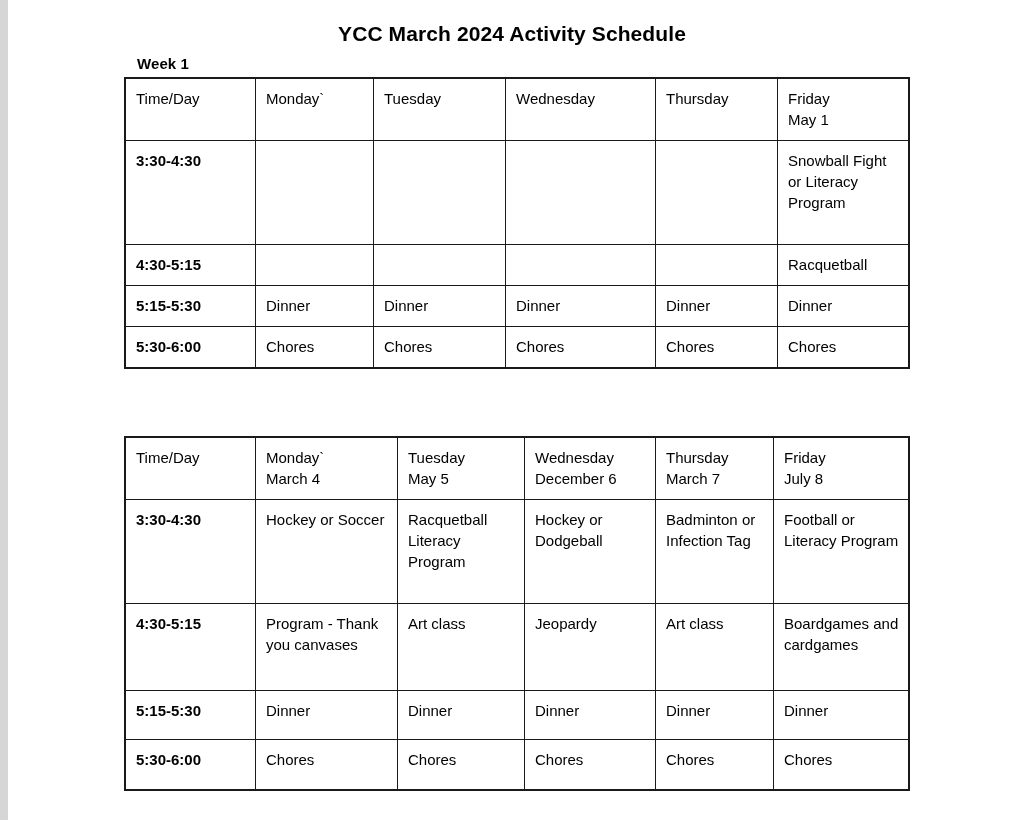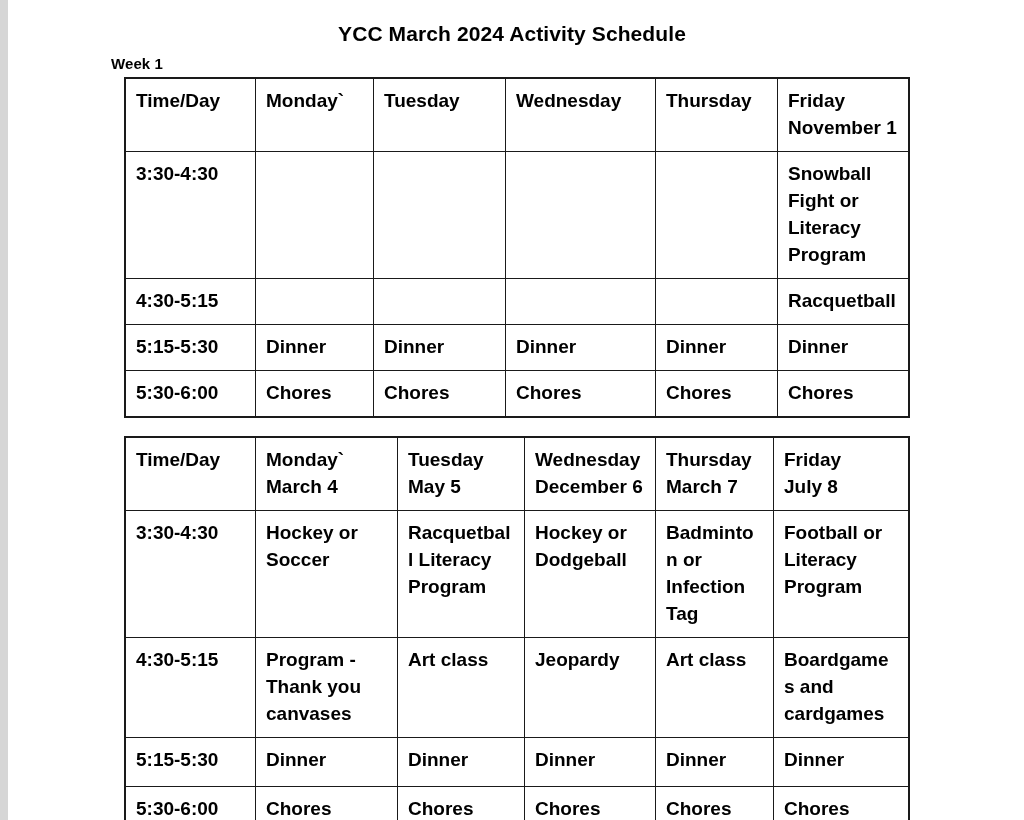--- a/index.html
+++ b/index.html
@@ -46,40 +46,39 @@
     font-weight: bold;
     letter-spacing: 0.1px;
   }
 
   .week-label {
     position: absolute;
     font-size: 15px;
     font-weight: bold;
     letter-spacing: 0.1px;
   }
-  .week-label.w1 { left: 103px; top: 55px; }
+  .week-label.w1 { left: 129px; top: 55px; }
   .week-label.w2 { left: 117px; top: 414px; margin-top: 24px; }
 
   table.sched {
     position: absolute;
     border-collapse: collapse;
     table-layout: fixed;
     background: #ffffff;
   }
   table.sched.t1 { left: 117px; top: 78px; width: 783px; }
   table.sched.t2 { left: 117px; top: 437px; width: 783px; }
 
   table.sched td {
     border: 1.3px solid #1a1a1a;
     vertical-align: top;
     padding: 9px 9px 9px 10px;
-    font-size: 19px;
+    font-size: 15px;
     line-height: 1.42;
     word-wrap: break-word;
-    font-weight: bold;
   }
 
   table.sched {
     outline: 1px solid #1a1a1a;
   }
 
   td.timecell {
     font-weight: bold;
   }
   td.headcell {
@@ -150,21 +149,21 @@
             <span class="cell-line">Tuesday</span>
           </td>
         <td class="headcell">
             <span class="cell-line">Wednesday</span>
           </td>
         <td class="headcell">
             <span class="cell-line">Thursday</span>
           </td>
         <td class="headcell">
             <span class="cell-line">Friday</span>
-            <span class="cell-line">November 1</span>
+            <span class="cell-line">May 1</span>
           </td>
       </tr>
       <tr class="r-0">
         <td class="timecell">3:30-4:30</td>
         <td></td>
         <td></td>
         <td></td>
         <td></td>
         <td>Snowball Fight or Literacy Program</td>
       </tr>

